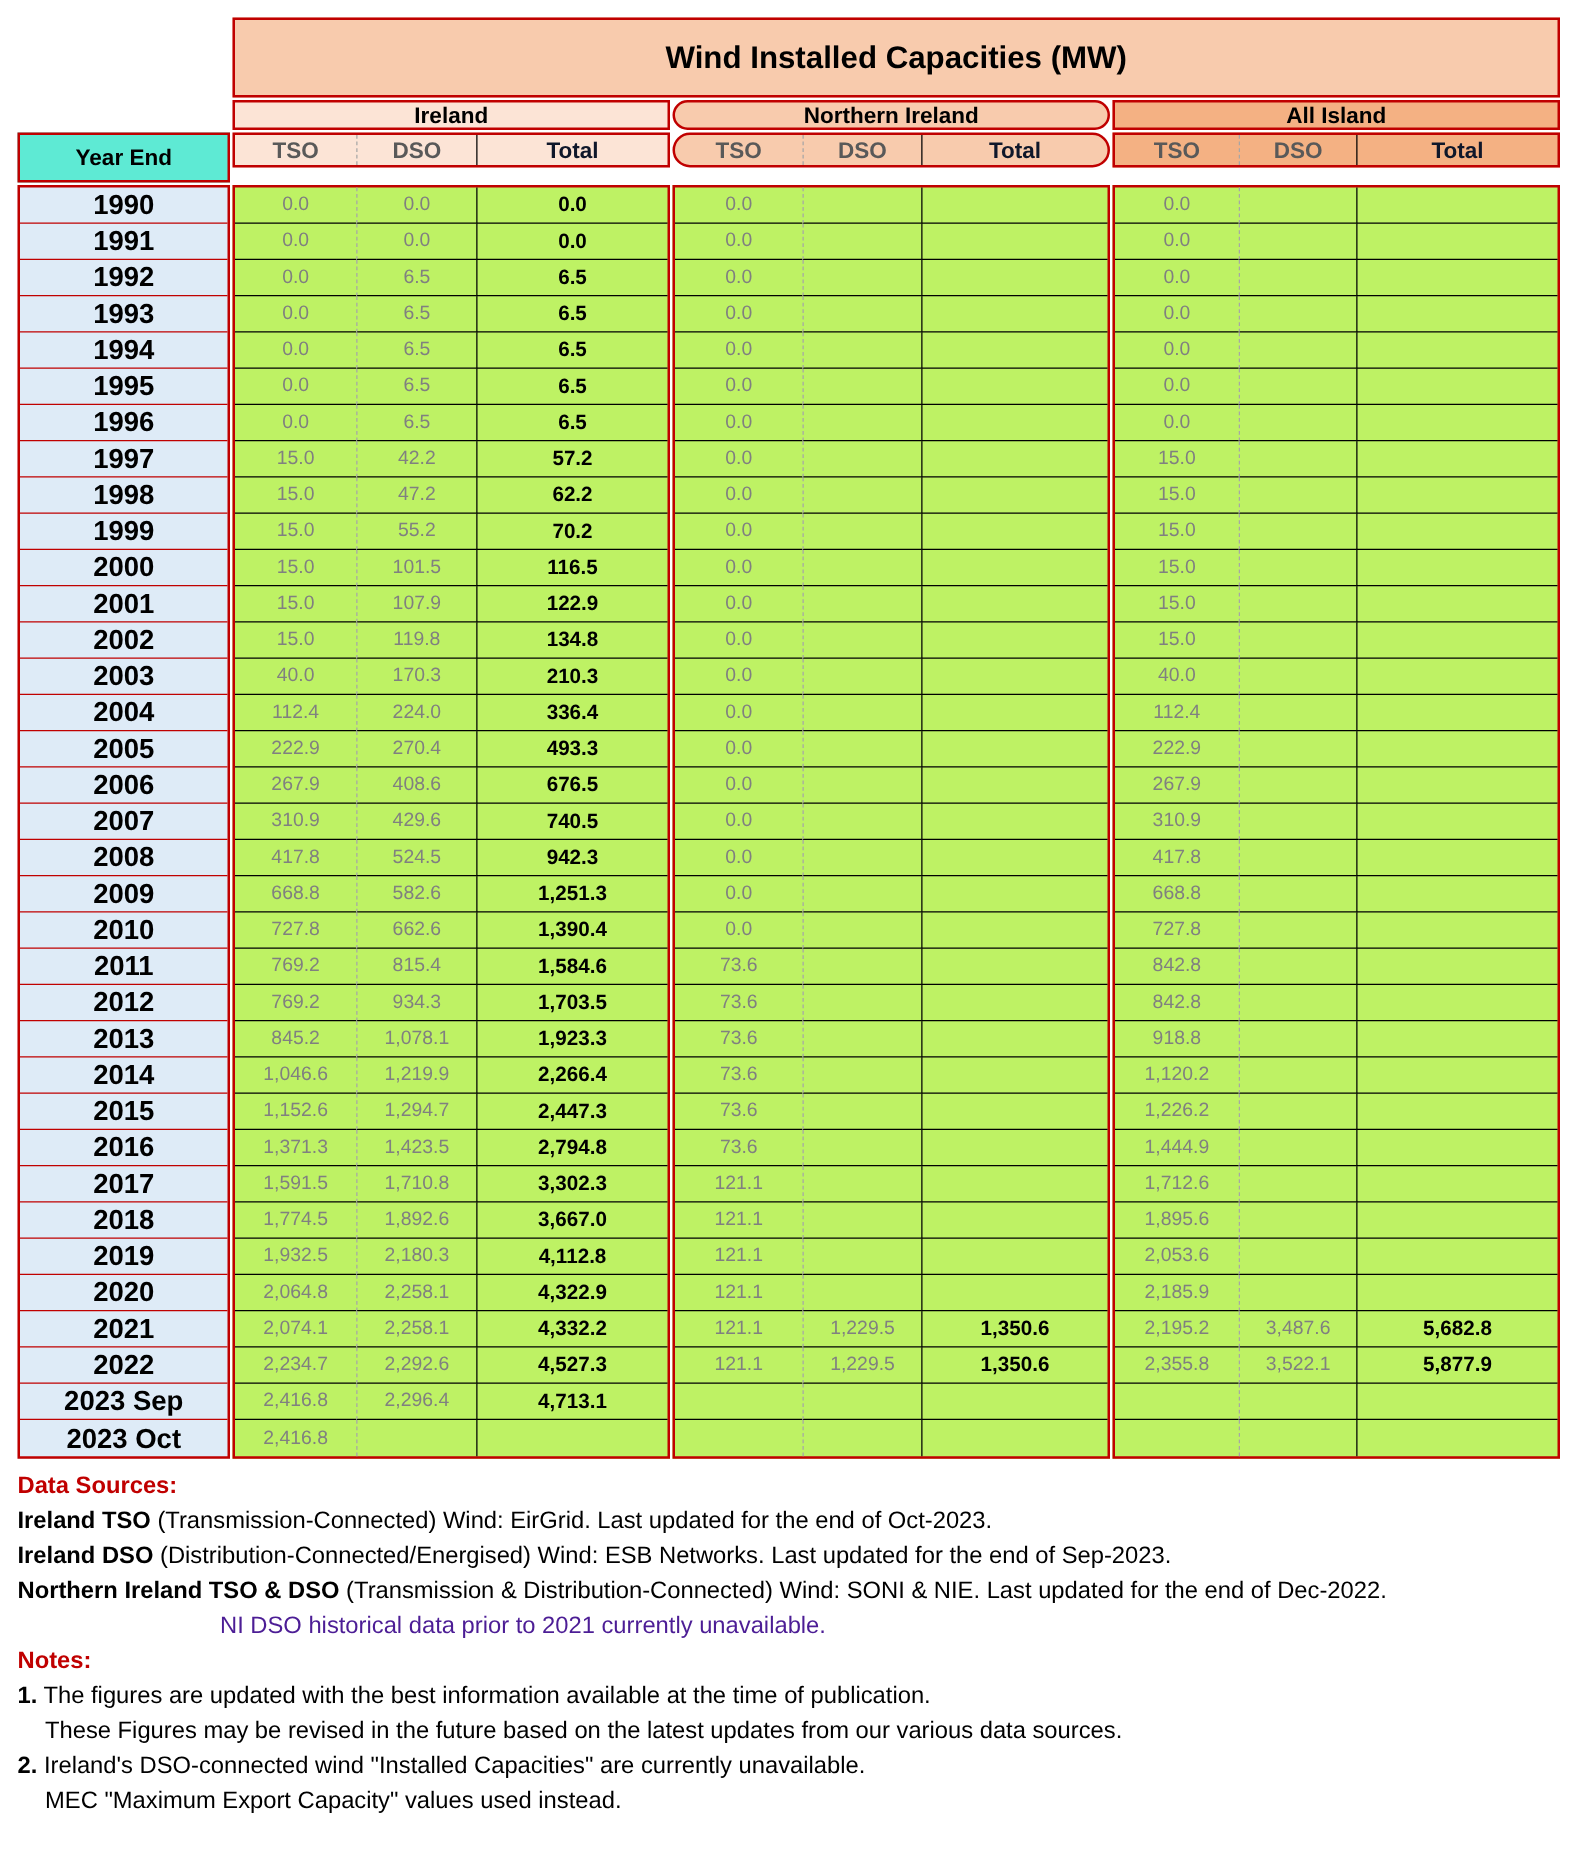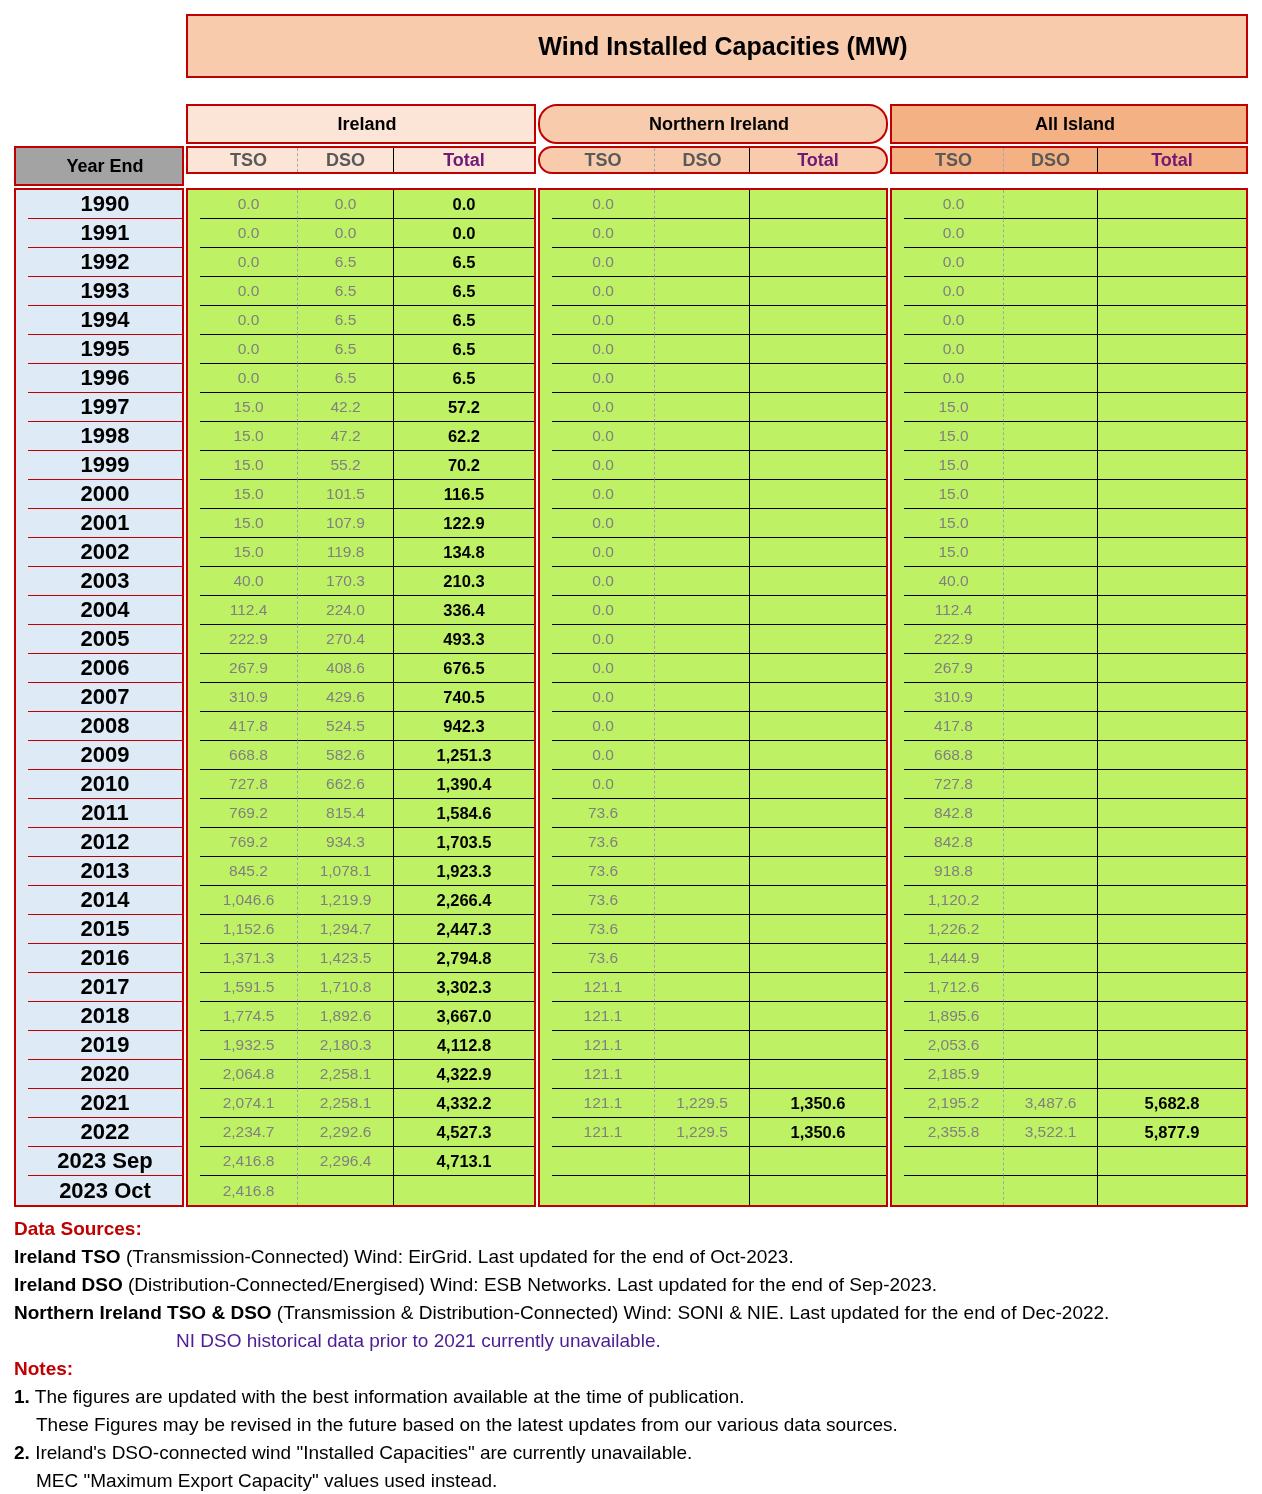--- a/index.html
+++ b/index.html
@@ -5,47 +5,47 @@
   * { box-sizing: border-box; margin: 0; padding: 0; }
   html, body { width: 1262px; height: 1494px; background: #ffffff; overflow: hidden;
     font-family: "Liberation Sans", sans-serif; }
   .wrap { position: absolute; left: 14px; top: 14px; width: 1234px; }
 
   .vstack { display: flex; flex-direction: column; gap: 2px; }
   .hrow { display: flex; gap: 2px; }
 
   .spacer-year { width: 170px; flex: 0 0 170px; }
 
-  .box { border: 2px solid #C00000; background: #fff; padding-left: 12px; }
+  .box { border: 2px solid #C00000; background: #fff; }
 
   .title-box { width: 1062px; height: 64px; background: #F8CBAD;
     display: flex; align-items: center; justify-content: center;
     font-size: 25px; font-weight: bold; color: #000; }
 
-  .group-box { height: 40px; display: flex; align-items: center; justify-content: center;
-    font-size: 18px; font-weight: bold; color: #000; margin-top: 24px; }
+  .group-box { height: 24px; display: flex; align-items: center; justify-content: center;
+    font-size: 18px; font-weight: bold; color: #000; }
   .w-ie { width: 350px; flex: 0 0 350px; }
   .w-ni { width: 350px; flex: 0 0 350px; }
   .w-ai { width: 358px; flex: 0 0 358px; }
   .bg-ie { background: #FCE4D6; }
   .bg-ni { background: #F8CBAD; border-radius: 19px; }
   .bg-ai { background: #F4B183; }
 
-  .year-head { width: 170px; flex: 0 0 170px; height: 40px; background: #a3a3a3;
+  .year-head { width: 170px; flex: 0 0 170px; height: 40px; background: #5eead4;
     display: flex; align-items: center; justify-content: center;
     font-size: 18px; font-weight: bold; color: #000; }
 
   .subhead { height: 28px; display: grid; }
   .grid-ie { grid-template-columns: 97px 96px 1fr; }
   .grid-ni { grid-template-columns: 102px 95px 1fr; }
   .grid-ai { grid-template-columns: 99px 94px 1fr; }
 
   .shc { display: flex; align-items: center; justify-content: center;
     font-size: 18px; font-weight: bold; color: #595959; }
-  .shc.total { color: #701a75; }
+  .shc.total { color: #0f172a; }
 
   .c1 { border-left: 1px dashed #a6a6a6; }
   .c2 { border-left: 1px solid #000000; }
 
   .year-body { width: 170px; flex: 0 0 170px; background: #DEEBF7; }
   .ycell { height: 29px; border-bottom: 1px solid #C00000;
     display: flex; align-items: center; justify-content: center;
     font-size: 22px; font-weight: bold; color: #000; }
   .ycell:last-child { border-bottom: none; }
 

